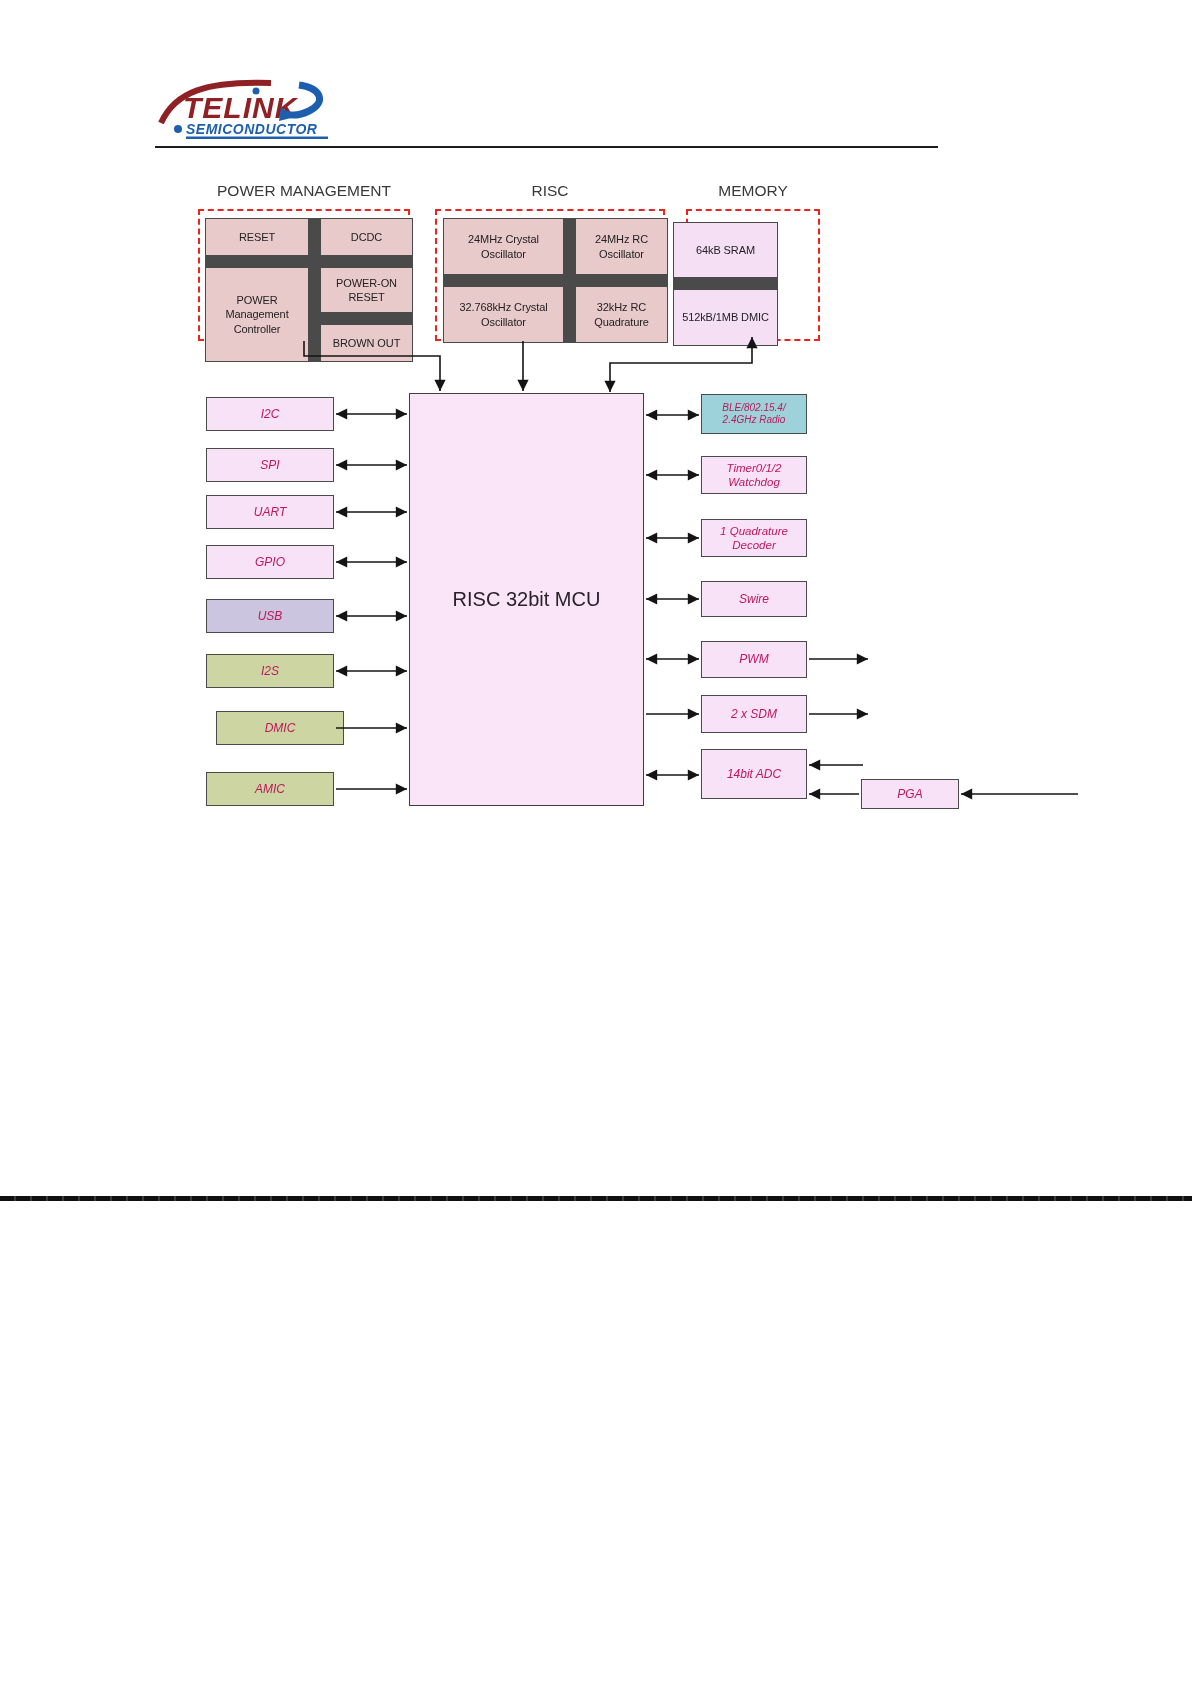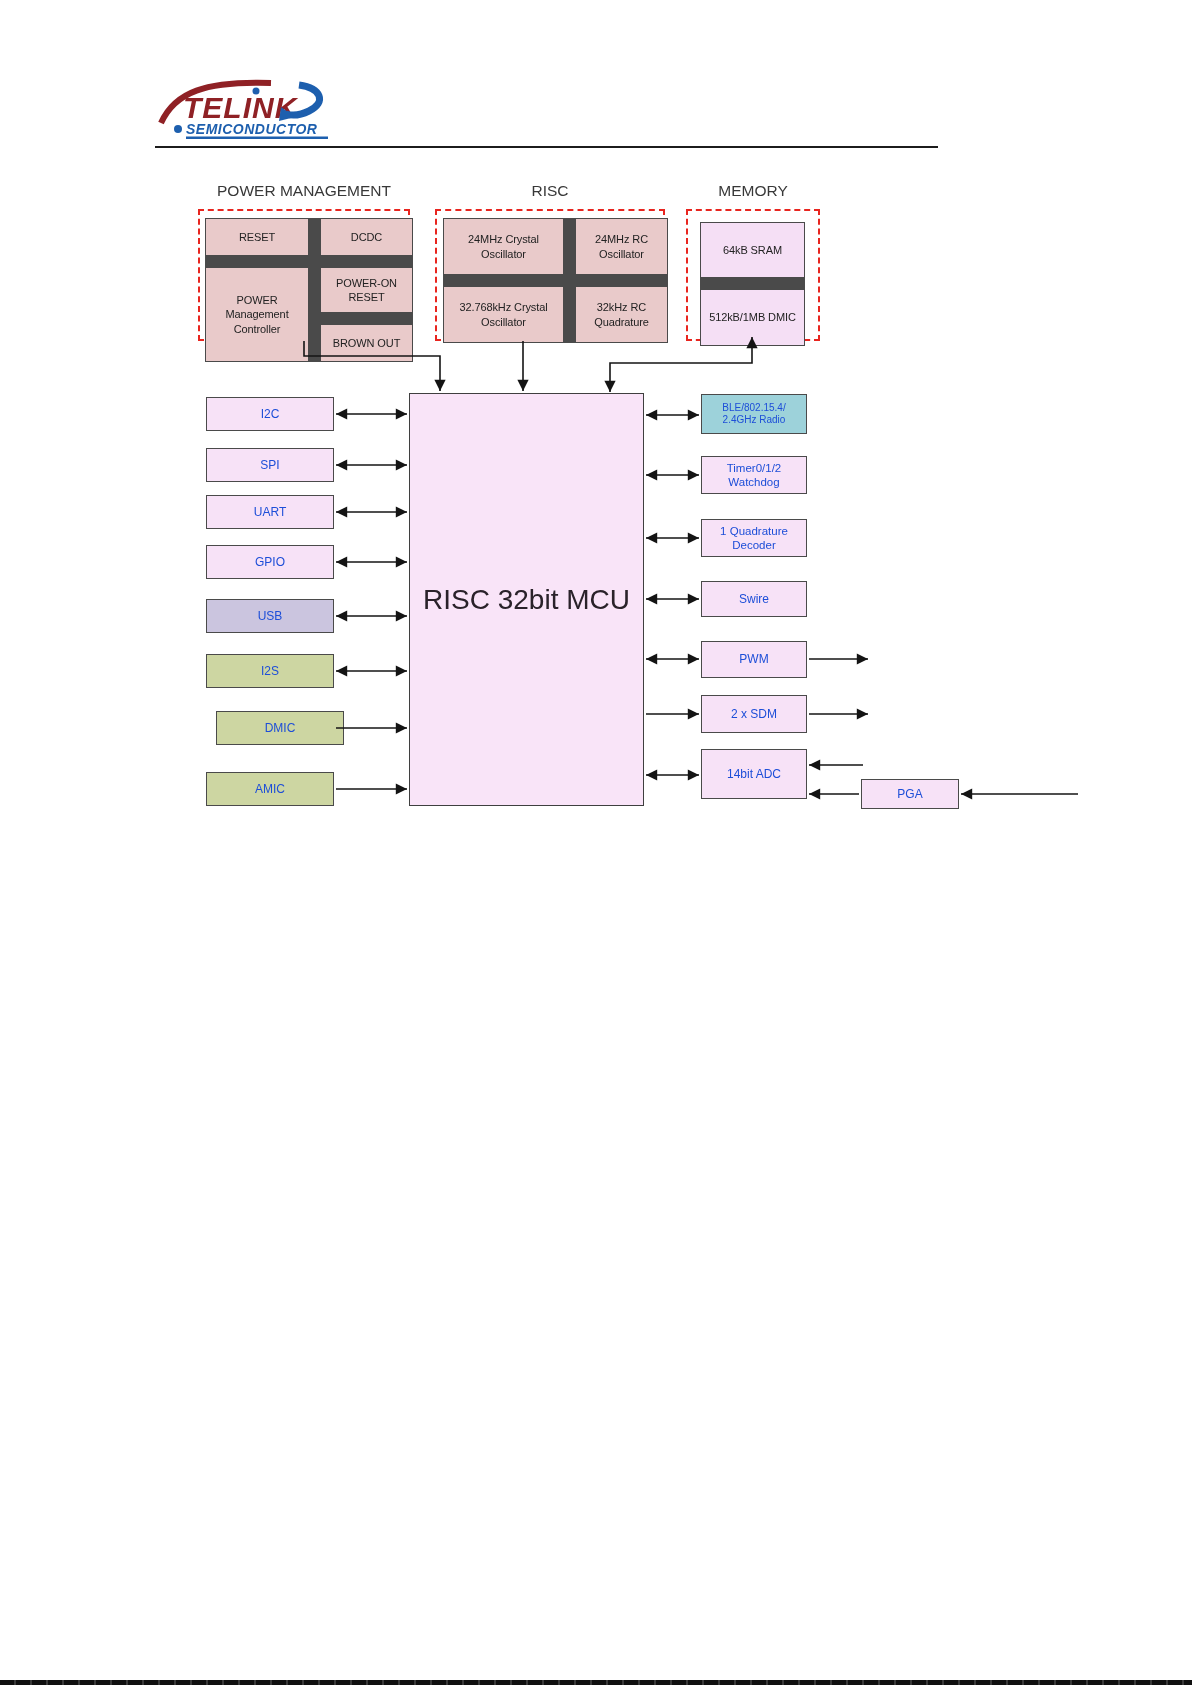--- a/index.html
+++ b/index.html
@@ -1,37 +1,37 @@
 <!DOCTYPE html>
 <html><head>
 <meta charset="utf-8">
 <style>
   html,body{margin:0;padding:0;background:#ffffff;}
   .page{
-    position:relative;width:1192px;height:1685px;background:#ffffff;overflow:hidden;
+    position:relative;width:1192px;height:1201px;background:#ffffff;overflow:hidden;
     font-family:"Liberation Sans","DejaVu Sans",sans-serif;color:#1f1f1f;
   }
   .hrule{position:absolute;left:155px;top:146px;width:783px;height:2px;background:#1c1c1c;}
   .sec-title{position:absolute;top:181px;height:20px;font-size:15.5px;color:#383838;
     text-align:center;display:flex;align-items:center;justify-content:center;}
   .dashed{position:absolute;border:2px dashed #e8251f;box-sizing:border-box;}
   .tbl{position:absolute;display:grid;gap:13px;background:#4a4a4a;border:1px solid #4a4a4a;}
   .cell{display:flex;align-items:center;justify-content:center;text-align:center;
     font-size:11px;line-height:1.3;color:#222;padding:0 2px;letter-spacing:-0.1px;}
   .rose{background:#e9caca;}
   .mem{background:#f5dff5;}
   .b{position:absolute;display:flex;align-items:center;justify-content:center;text-align:center;
-    border:1px solid #4a4a4a;box-sizing:border-box;font-size:12px;line-height:1.25;color:#1d4ed8;padding:0 11px;}
+    border:1px solid #4a4a4a;box-sizing:border-box;font-size:12px;line-height:1.25;color:#be185d;padding:0 11px;font-style:italic;}
   .pink{background:#f7e2f7;}
   .lav{background:#cbc5df;}
   .green{background:#cdd6a2;}
   .teal{background:#9dd2da;}
   .mcu{position:absolute;left:409px;top:393px;width:235px;height:413px;background:#f9e4f8;
     border:1.5px solid #3f3f3f;box-sizing:border-box;display:flex;align-items:center;justify-content:center;
-    font-size:28px;color:#2a222a;}
+    font-size:20px;color:#2a222a;}
   .arrows{position:absolute;left:0;top:0;pointer-events:none;}
   .bottom-edge{position:absolute;left:0;bottom:0;width:100%;height:5px;
     background:repeating-linear-gradient(90deg,#101010 0 14px,#3a3a3a 14px 16px);}
 </style>
 </head>
 <body>
 
 <div class="page">
 
   <svg width="200" height="66" viewBox="0 0 200 66" style="position:absolute;left:153px;top:76px">
@@ -63,21 +63,21 @@
     <div class="cell rose">BROWN OUT</div>
   </div>
 
   <div class="tbl" style="left:443px;top:218px;grid-template-columns:119px 91px;grid-template-rows:55px 55px">
     <div class="cell rose">24MHz Crystal Oscillator</div>
     <div class="cell rose">24MHz RC Oscillator</div>
     <div class="cell rose">32.768kHz Crystal Oscillator</div>
     <div class="cell rose">32kHz RC Quadrature</div>
   </div>
 
-  <div class="tbl" style="left:700px;top:222px;grid-template-columns:103px;grid-template-rows:54px 55px">
+  <div class="tbl" style="left:673px;top:222px;grid-template-columns:103px;grid-template-rows:54px 55px">
     <div class="cell mem">64kB SRAM</div>
     <div class="cell mem">512kB/1MB DMIC</div>
   </div>
 
   <div class="mcu">RISC 32bit MCU</div>
 
   <div class="b pink" style="left:206px;top:397px;width:128px;height:34px">I2C</div>
   <div class="b pink" style="left:206px;top:448px;width:128px;height:34px">SPI</div>
   <div class="b pink" style="left:206px;top:495px;width:128px;height:34px">UART</div>
   <div class="b pink" style="left:206px;top:545px;width:128px;height:34px">GPIO</div>

